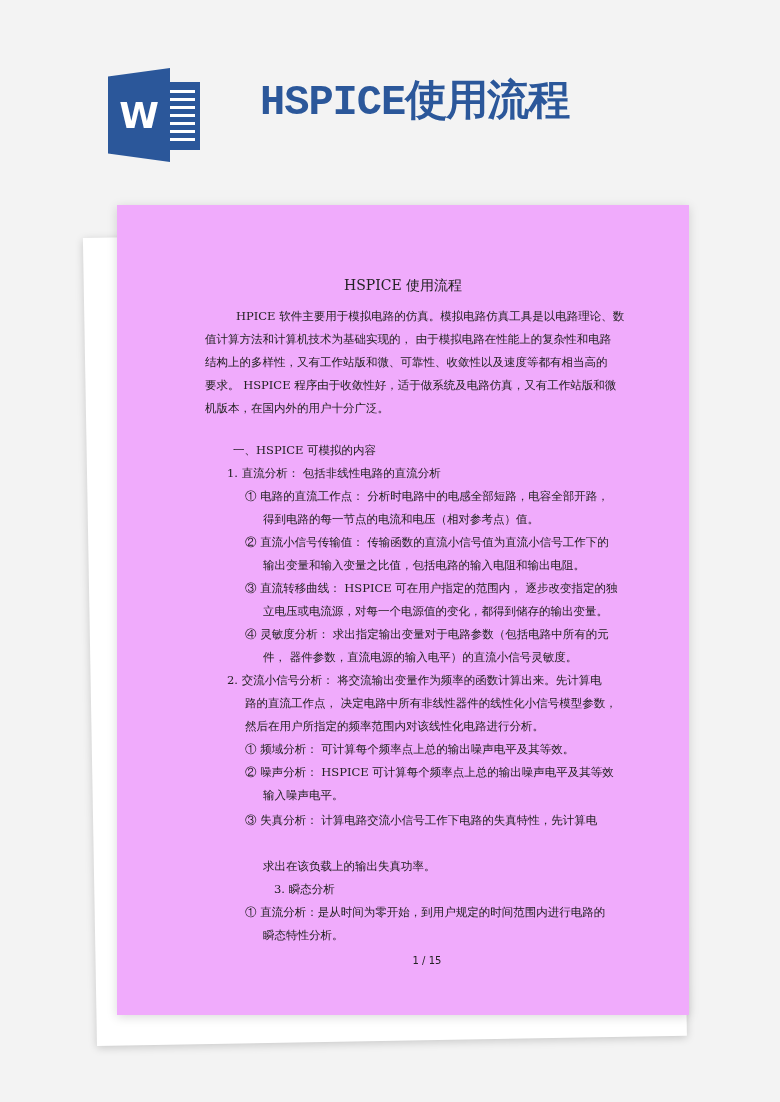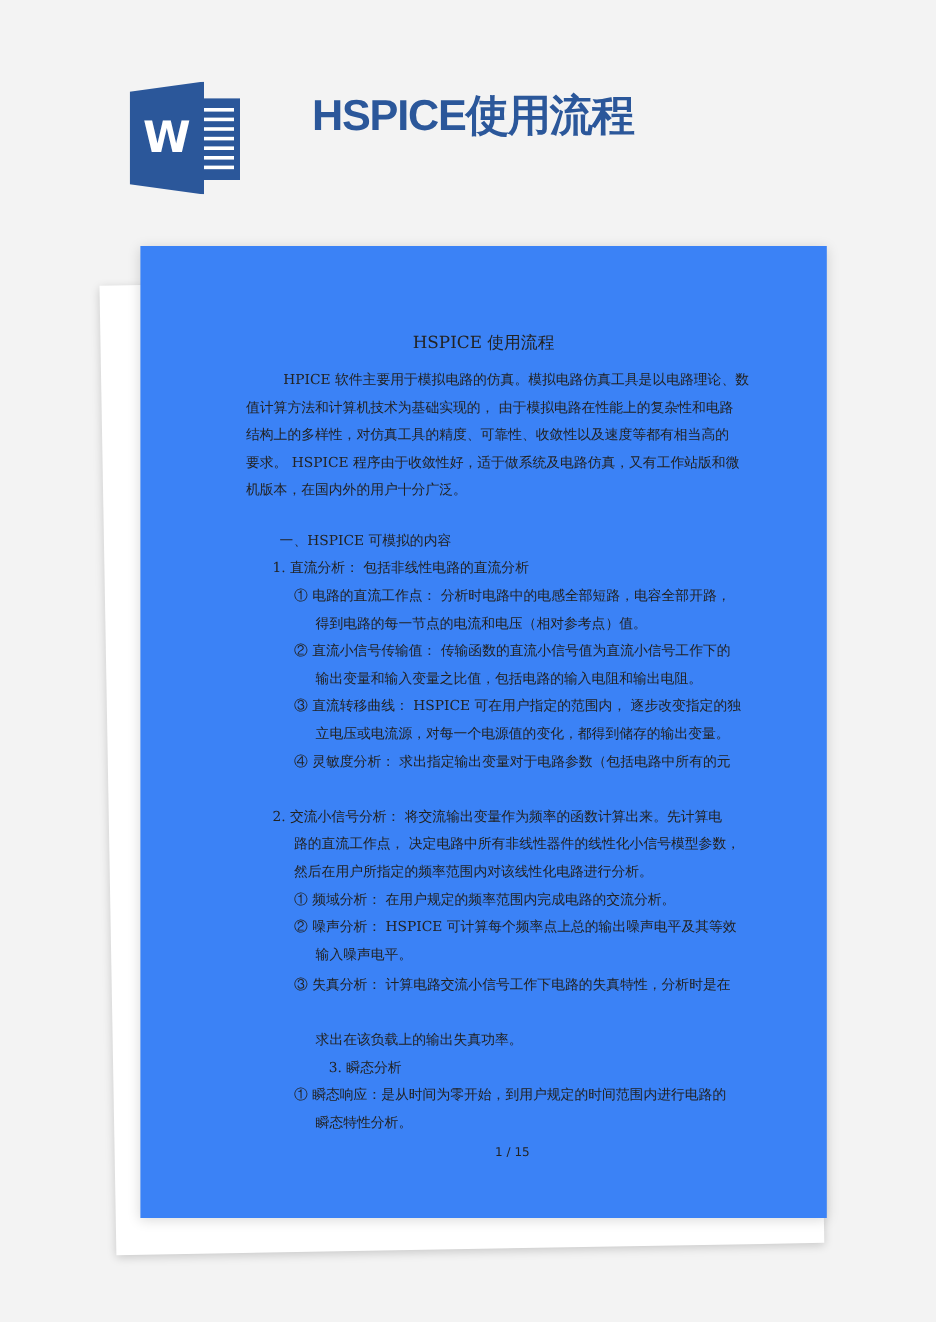--- a/index.html
+++ b/index.html
@@ -12,30 +12,30 @@
   .word-logo { position:absolute; left:108px; top:68px; width:98px; height:94px; }
   .word-logo .lines { position:absolute; left:56px; top:14px; width:36px; height:68px; background:#2b579a; }
   .word-logo .lines i { position:absolute; left:5px; width:26px; height:3px; background:#ffffff; }
   .word-logo .cover {
     position:absolute; left:0; top:0; width:62px; height:94px; background:#2b579a;
     clip-path: polygon(0 9%, 100% 0, 100% 100%, 0 91%);
     color:#fff; font-family:"DejaVu Sans", sans-serif; font-weight:bold; font-size:36px;
     display:flex; align-items:center; justify-content:center;
   }
   .banner-title {
-    position:absolute; left:260px; top:72px; font-size:36px; font-weight:bold;
-    color:#2b579a; font-family:Liberation Sans, sans-serif; letter-spacing:-1px; white-space:nowrap;
+    position:absolute; left:260px; top:72px; font-size:42px; font-weight:bold;
+    color:#2b579a; font-family:Liberation Mono, monospace; letter-spacing:-1px; white-space:nowrap;
   }
   .back-page {
     position:absolute; left:97px; top:238px; width:590px; height:808px; background:#fff;
     box-shadow:0 2px 8px rgba(0,0,0,0.18);
     transform: rotate(-1deg); transform-origin: left bottom;
   }
   .page {
-    position:absolute; left:117px; top:205px; width:572px; height:810px; background:#3b82f6;
+    position:absolute; left:117px; top:205px; width:572px; height:810px; background:#f0abfc;
     box-shadow:0 2px 10px rgba(0,0,0,0.15);
   }
   .doc-title {
     position:absolute; left:0; width:572px; top:72px; text-align:center;
     font-size:14px; color:#222;
   }
   .line { position:absolute; font-size:11.5px; color:#222; white-space:nowrap; line-height:22px; }
   .pg { position:absolute; left:0; width:620px; top:750px; text-align:center; font-family:"DejaVu Sans",sans-serif; font-size:10px; color:#222; }
 </style>
 </head>
@@ -57,40 +57,41 @@
   <div class="banner-title">HSPICE使用流程</div>
 </div>
 
 <div class="back-page"></div>
 
 <div class="page">
   <div class="doc-title">HSPICE 使用流程</div>
 
   <div class="line" style="left:108px; top:100px;margin-left:11px;">HPICE 软件主要用于模拟电路的仿真。模拟电路仿真工具是以电路理论、数</div>
   <div class="line" style="left:88px; top:123px;">值计算方法和计算机技术为基础实现的，  由于模拟电路在性能上的复杂性和电路</div>
-  <div class="line" style="left:88px; top:146px;">结构上的多样性，对仿真工具的精度、可靠性、收敛性以及速度等都有相当高的</div>
+  <div class="line" style="left:88px; top:146px;">结构上的多样性，又有工作站版和微、可靠性、收敛性以及速度等都有相当高的</div>
   <div class="line" style="left:88px; top:169px;">要求。 HSPICE 程序由于收敛性好，适于做系统及电路仿真，又有工作站版和微</div>
   <div class="line" style="left:88px; top:192px;text-align:right;">机版本，在国内外的用户十分广泛。</div>
 
   <div class="line" style="left:88px; top:234px;margin-left:28px;">一、HSPICE 可模拟的内容</div>
 
   <div class="line" style="left:110px; top:257px;">1.    直流分析：  包括非线性电路的直流分析</div>
   <div class="line" style="left:128px; top:280px;">①  电路的直流工作点：   分析时电路中的电感全部短路，电容全部开路，</div>
   <div class="line" style="left:146px; top:303px;">得到电路的每一节点的电流和电压（相对参考点）值。</div>
   <div class="line" style="left:128px; top:326px;">②  直流小信号传输值：  传输函数的直流小信号值为直流小信号工作下的</div>
   <div class="line" style="left:128px; top:372px;">③  直流转移曲线：  HSPICE 可在用户指定的范围内，  逐步改变指定的独</div>
   <div class="line" style="left:146px; top:349px;">输出变量和输入变量之比值，包括电路的输入电阻和输出电阻。</div>
   <div class="line" style="left:146px; top:395px;">立电压或电流源，对每一个电源值的变化，都得到储存的输出变量。</div>
   <div class="line" style="left:128px; top:418px;">④  灵敏度分析：  求出指定输出变量对于电路参数（包括电路中所有的元</div>
+  <div class="line" style="left:146px; top:441px;">件，  器件参数，直流电源的输入电平）的直流小信号灵敏度。</div>
   <div class="line" style="left:110px; top:464px;">2.    交流小信号分析：   将交流输出变量作为频率的函数计算出来。先计算电</div>
   <div class="line" style="left:128px; top:487px;">路的直流工作点，  决定电路中所有非线性器件的线性化小信号模型参数，</div>
   <div class="line" style="left:128px; top:510px;">然后在用户所指定的频率范围内对该线性化电路进行分析。</div>
-  <div class="line" style="left:128px; top:533px;">①  频域分析：  在用户规定的频率范围内完成电路的交流分析。</div>
+  <div class="line" style="left:128px; top:533px;">①  频域分析：  可计算每个频率点上总的输出噪声电平及其等效。</div>
   <div class="line" style="left:128px; top:556px;">②  噪声分析：  HSPICE 可计算每个频率点上总的输出噪声电平及其等效</div>
   <div class="line" style="left:146px; top:579px;">输入噪声电平。</div>
-  <div class="line" style="left:128px; top:604px;">③  失真分析：  计算电路交流小信号工作下电路的失真特性，分析时是在</div>
+  <div class="line" style="left:128px; top:604px;">③  失真分析：  计算电路交流小信号工作下电路的失真特性，先计算电</div>
   <div class="line" style="left:146px; top:650px;">求出在该负载上的输出失真功率。</div>
   <div class="line" style="left:110px; top:673px;margin-left:47px;">3.    瞬态分析</div>
-  <div class="line" style="left:128px; top:696px;">①  瞬态响应：是从时间为零开始，到用户规定的时间范围内进行电路的</div>
+  <div class="line" style="left:128px; top:696px;">①  直流分析：是从时间为零开始，到用户规定的时间范围内进行电路的</div>
   <div class="line" style="left:146px; top:719px;">瞬态特性分析。</div>
 
   <div class="pg">1 / 15</div>
 </div>
 
 </body></html>

